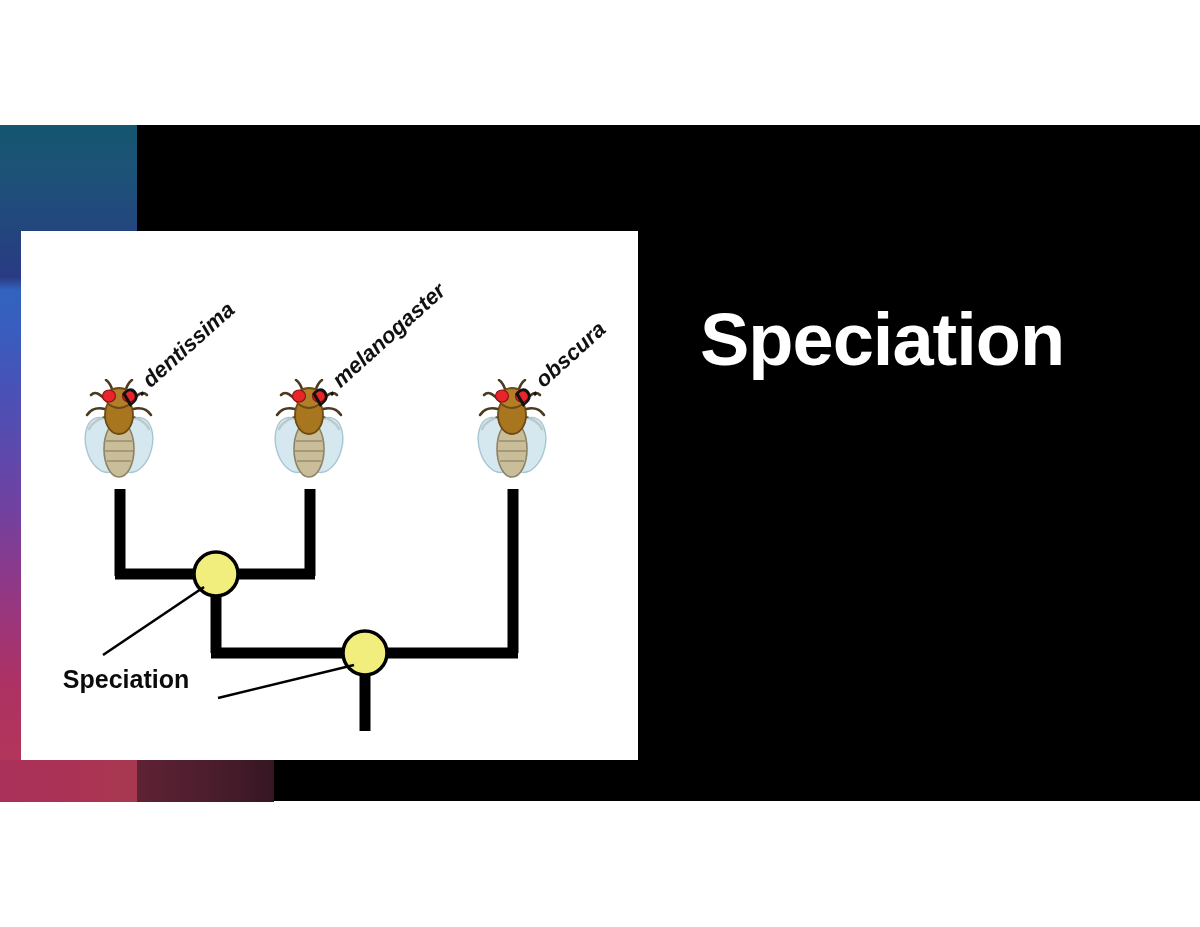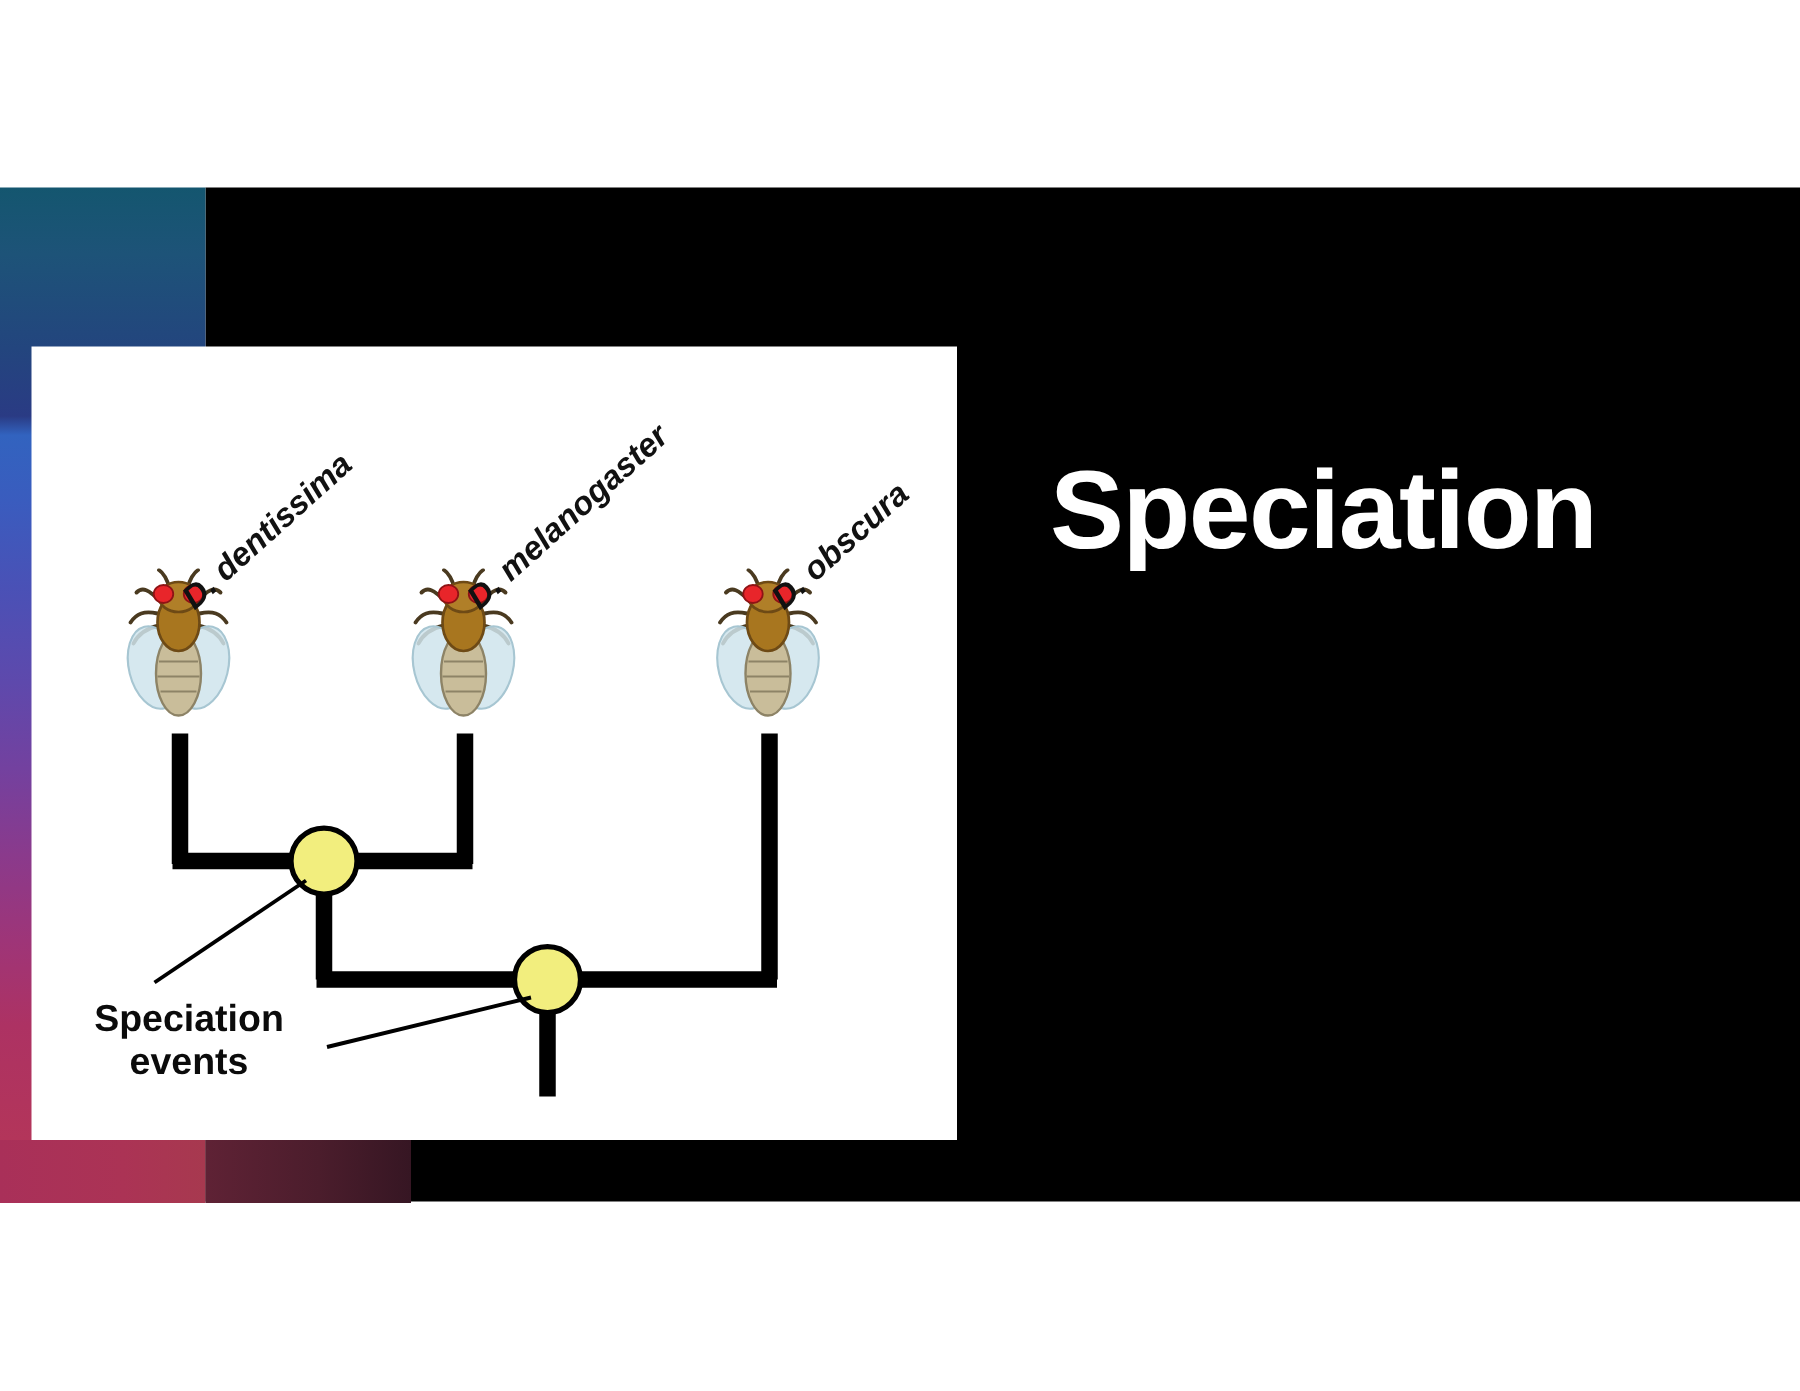--- a/index.html
+++ b/index.html
@@ -203,19 +203,18 @@
         <ellipse cx="26" cy="17" rx="6.5" ry="6" fill="#e8252a" stroke="#8f1315" stroke-width="1.2"></ellipse>
         <ellipse cx="46" cy="17" rx="6.5" ry="6" fill="#e8252a" stroke="#8f1315" stroke-width="1.2"></ellipse>
       </svg>
 
       <div class="sp-label" style="left:104px;top:158px;">D. dentissima</div>
       <div class="sp-label" style="left:294px;top:158px;">D. melanogaster</div>
       <div class="sp-label" style="left:497px;top:158px;">D. obscura</div>
 
       <div class="caption">
         <div>Speciation</div>
-        <div>events</div>
       </div>
 
     </div>
   </div>
 
 </div>
 
 </body></html>

